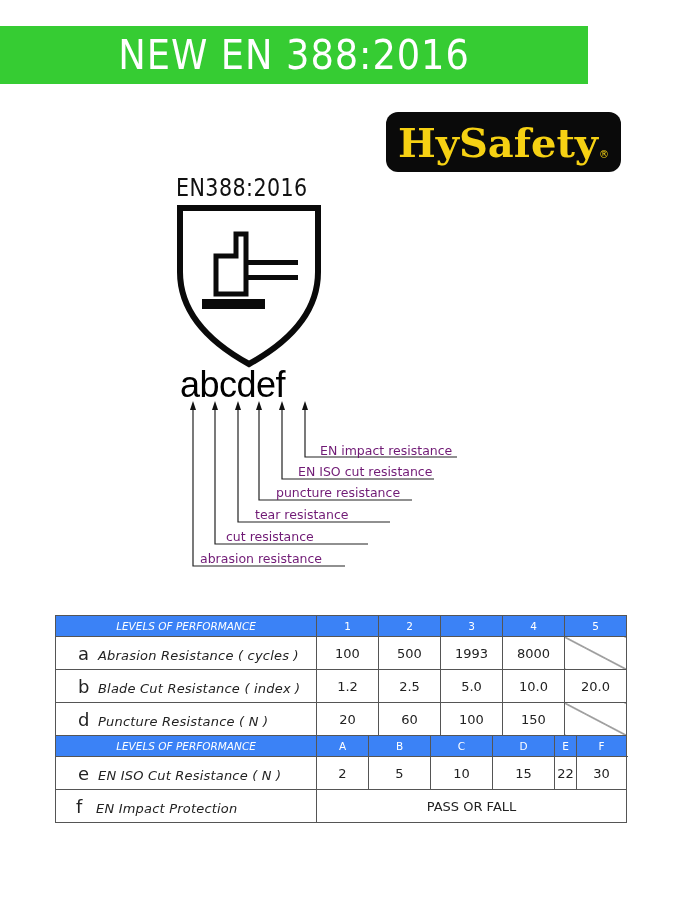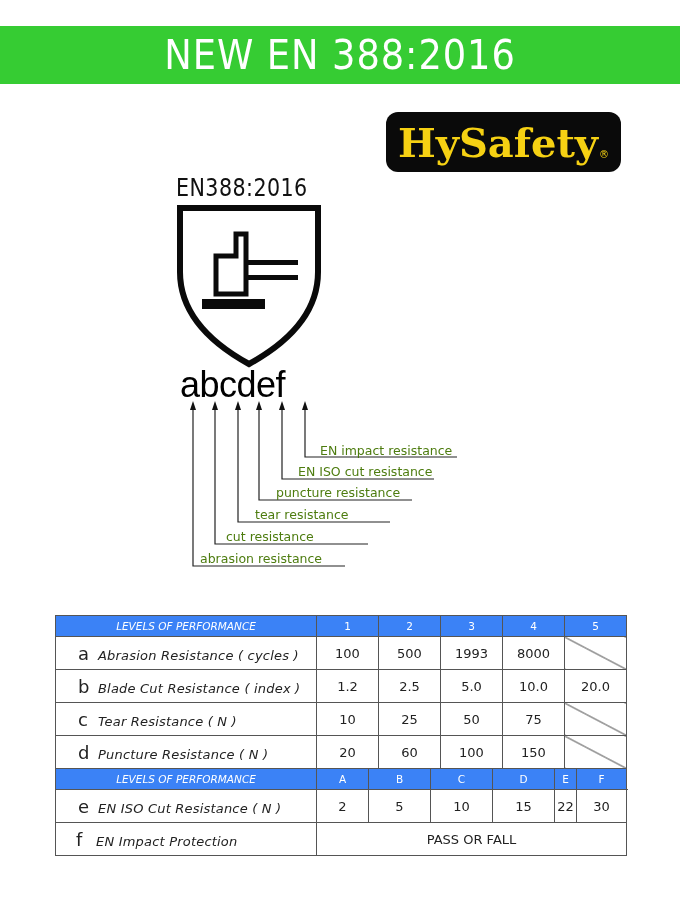--- a/index.html
+++ b/index.html
@@ -1,33 +1,33 @@
 <!DOCTYPE html>
 <html><head>
   <meta charset="utf-8">
   <style>
     html, body { margin: 0; padding: 0; background: #ffffff; }
     body { width: 680px; height: 921px; position: relative; overflow: hidden; font-family: "DejaVu Sans", sans-serif; color: #1a1a1a; }
 
-    .banner { position: absolute; left: 0; top: 26px; width: 680px; height: 58px; background: #36cc33; display: flex; align-items: center; justify-content: center; }
+    .banner { position: absolute; left: 0; top: 26px; width: 588px; height: 58px; background: #36cc33; display: flex; align-items: center; justify-content: center; }
     .banner-title { color: #ffffff; font-family: "DejaVu Sans", sans-serif; font-size: 40px; letter-spacing: 1px; font-weight: normal; transform: scaleX(0.92); }
 
     .logo { position: absolute; left: 386px; top: 112px; width: 235px; height: 60px; background: #0a0a0a; border-radius: 12px; display: flex; align-items: center; justify-content: center; }
     .logo-text { color: #f6d113; font-family: "DejaVu Serif", serif; font-weight: bold; font-size: 40px; letter-spacing: 0px; }
     .logo-reg { color: #f6d113; font-size: 10px; position: relative; top: 12px; margin-left: 1px; }
 
     .pict-code { position: absolute; left: 176px; top: 174px; font-family: "DejaVu Sans", sans-serif; font-size: 24px; color: #111; transform: scaleX(0.86); transform-origin: left top; letter-spacing: 0.5px; }
 
     .shield { position: absolute; left: 174px; top: 202px; width: 150px; height: 168px; }
 
     .letters { position: absolute; left: 180px; top: 364px; font-family: Liberation Sans, sans-serif; font-size: 36px; color: #000000; letter-spacing: -0.5px; }
 
     .legend-svg { position: absolute; left: 0; top: 0; width: 680px; height: 600px; pointer-events: none; }
 
-    .legend-label { position: absolute; font-family: "DejaVu Sans", sans-serif; font-size: 12.5px; color: #4d7c0f; white-space: nowrap; }
+    .legend-label { position: absolute; font-family: "DejaVu Sans", sans-serif; font-size: 12.5px; color: #701a75; white-space: nowrap; }
 
     table.perf { position: absolute; left: 55px; top: 615px; width: 571px; border-collapse: collapse; table-layout: fixed; }
     table.perf td { border: 1.5px solid #555; text-align: center; vertical-align: middle; padding: 0; font-size: 13px; color: #222; }
     tr.hdr td { background: #3b82f6; color: #ffffff; height: 20px; font-size: 10.5px; }
     tr.hdr td.hdr-label { font-style: italic; }
     tr.row td { height: 32px; }
     tr.row td.label { text-align: left; padding-left: 22px; font-style: italic; font-size: 13px; letter-spacing: 0.2px; }
     .code { font-style: normal; font-size: 18px; margin-right: 8px; display: inline-block; width: 12px; }
     td.empty { background: linear-gradient(to top right, #ffffff calc(50% - 0.7px), #555 calc(50% - 0.3px), #555 calc(50% + 0.3px), #ffffff calc(50% + 0.7px)); }
     tr.row-e td.label { padding-left: 22px; margin-top: 8px; }
@@ -127,28 +127,20 @@
   </tr>
   <tr class="row">
     <td class="label"><span class="code">b</span><span>Blade Cut Resistance ( index )</span></td>
     <td colspan="2">1.2</td>
     <td colspan="2">2.5</td>
     <td colspan="2">5.0</td>
     <td colspan="2">10.0</td>
     <td colspan="2">20.0</td>
   </tr>
   <tr class="row">
-    <td class="label"><span class="code">c</span><span>Tear Resistance ( N )</span></td>
-    <td colspan="2">10</td>
-    <td colspan="2">25</td>
-    <td colspan="2">50</td>
-    <td colspan="2">75</td>
-    <td colspan="2" class="empty"></td>
-  </tr>
-  <tr class="row">
     <td class="label"><span class="code">d</span><span>Puncture Resistance  ( N )</span></td>
     <td colspan="2">20</td>
     <td colspan="2">60</td>
     <td colspan="2">100</td>
     <td colspan="2">150</td>
     <td colspan="2" class="empty"></td>
   </tr>
   <tr class="hdr">
     <td class="hdr-label">LEVELS OF PERFORMANCE</td>
     <td>A</td>

